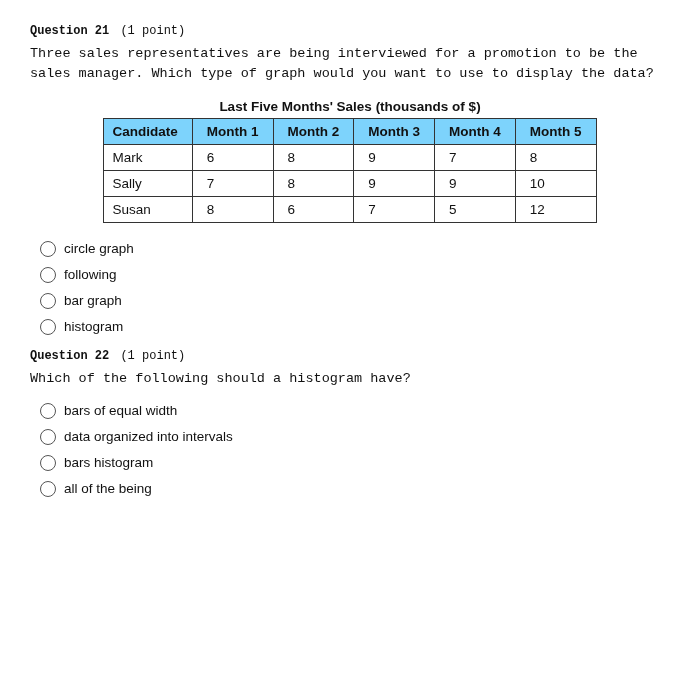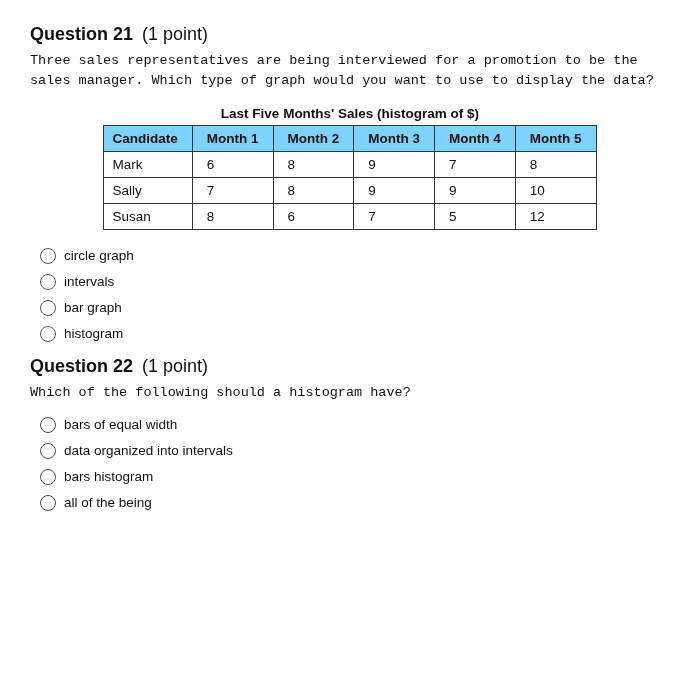--- a/index.html
+++ b/index.html
@@ -8,21 +8,22 @@
       font-size: 14px;
       background: #fff;
       color: #111;
       width: 700px;
       min-height: 700px;
       padding: 24px 30px;
     }
     .question-header {
       font-weight: bold;
       margin-bottom: 6px;
-      font-size: 18px;
+      font-size: 12px;
+      font-family: Liberation Mono, monospace;
     }
     .question-text {
       margin-bottom: 14px;
       line-height: 1.5;
       font-size: 13.5px;
       font-family: Liberation Mono, monospace;
     }
     .table-section {
       margin-bottom: 18px;
     }
@@ -81,21 +82,21 @@
 <body>
 
 <div>
   <div class="question-header">
     <span>Question 21</span>
     <span style="font-weight:normal; margin-left:4px;">(1 point)</span>
   </div>
   <div class="question-text">Three sales representatives are being interviewed for a promotion to be the sales manager. Which type of graph would you want to use to display the data?</div>
 
   <div class="table-section">
-    <div class="table-title">Last Five Months' Sales (histogram of $)</div>
+    <div class="table-title">Last Five Months' Sales (thousands of $)</div>
     <table>
       <thead>
         <tr>
           <th>Candidate</th>
           <th>Month 1</th>
           <th>Month 2</th>
           <th>Month 3</th>
           <th>Month 4</th>
           <th>Month 5</th>
         </tr>
@@ -129,21 +130,21 @@
     </table>
   </div>
 
   <ul class="options-list">
     <li>
       <span class="radio-circle"></span>
       <span>circle graph</span>
     </li>
     <li>
       <span class="radio-circle"></span>
-      <span>intervals</span>
+      <span>following</span>
     </li>
     <li>
       <span class="radio-circle"></span>
       <span>bar graph</span>
     </li>
     <li>
       <span class="radio-circle"></span>
       <span>histogram</span>
     </li>
   </ul>

